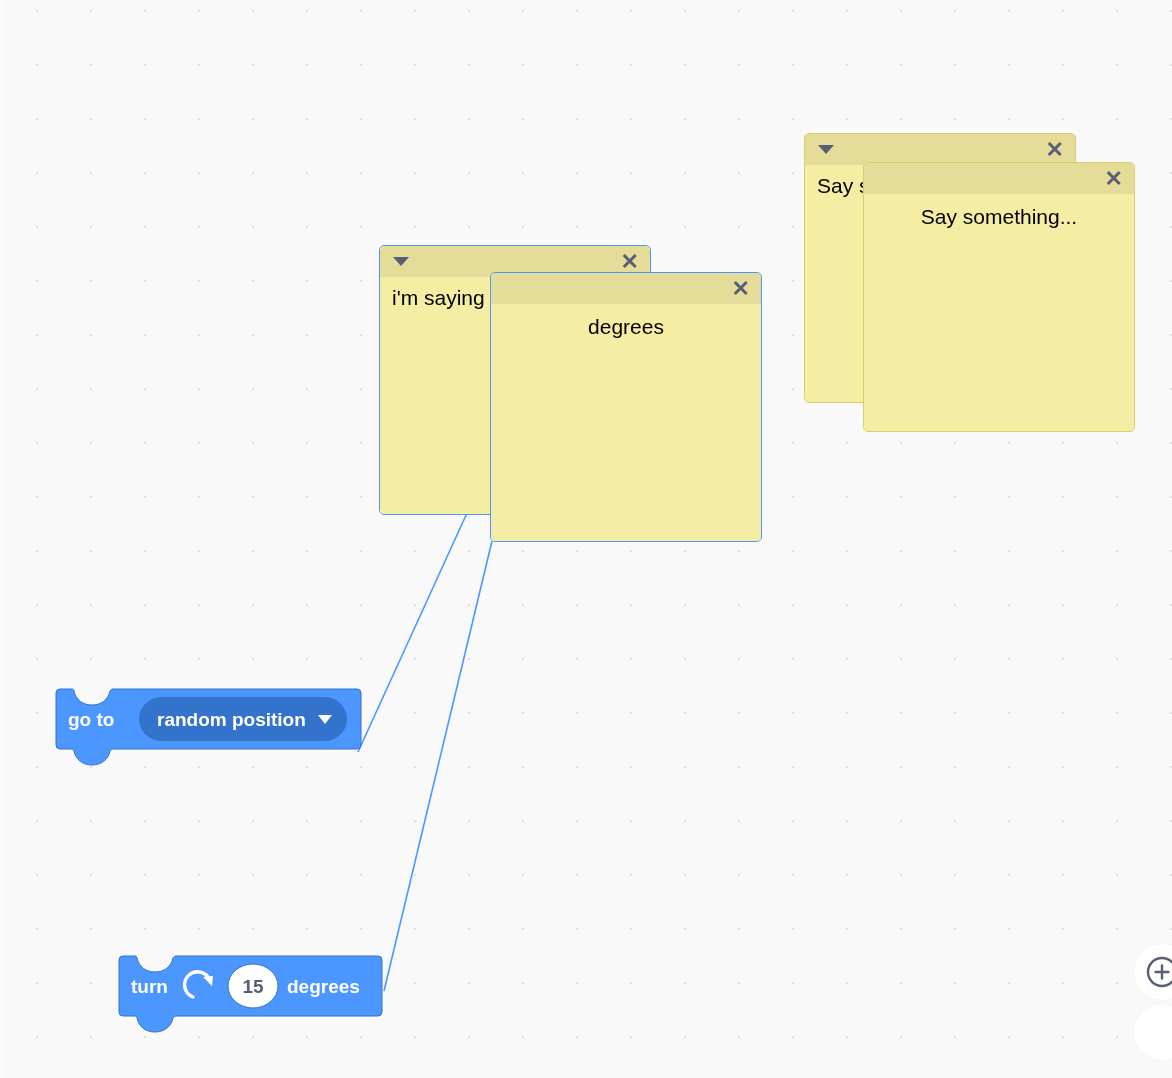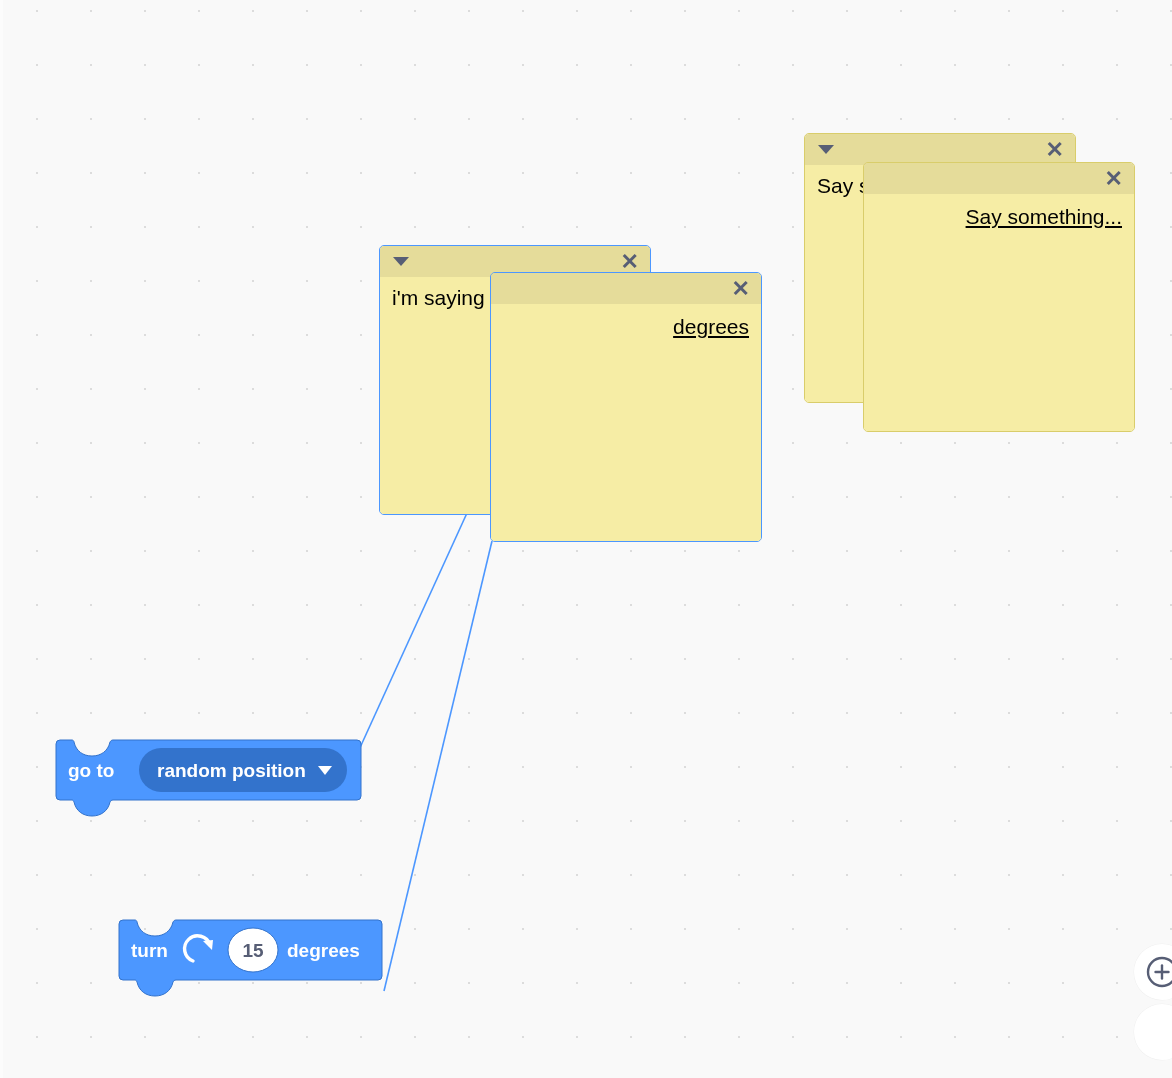--- a/index.html
+++ b/index.html
@@ -80,23 +80,22 @@
   }
   .comment-text {
     font-size: 21px;
     line-height: 1.22;
     color: #000000;
     white-space: pre-wrap;
     word-wrap: break-word;
     font-family: "Liberation Sans", sans-serif;
   }
   .comment-text.centered {
-    text-align: right;
+    text-align: center;
     padding-top: 2px;
-    text-decoration: underline;
   }
 
   
   .caret-icon {
     width: 0; height: 0;
     border-left: 8px solid transparent;
     border-right: 8px solid transparent;
     border-top: 9px solid #575e75;
     cursor: pointer;
   }
@@ -191,36 +190,36 @@
 
   <div class="comment selected" style="z-index: 15; left: 490px; top: 272px; width: 272px; height: 270px; border-color: rgb(76, 151, 255);">
     <div class="comment-header plain" style="background: rgb(229, 220, 154);">
       <span class="close-icon">✕</span>
     </div>
     <div class="comment-body" style="background: rgb(246, 237, 165);">
       <div class="comment-text centered">degrees</div>
     </div>
   </div>
 
-  <div class="block" style="left:56px; top:740px;">
+  <div class="block" style="left:56px; top:689px;">
     <svg width="320" height="84" viewBox="0 0 320 84">
       <path d="M0,4 A4,4 0 0 1 4,0 L16,0 L16,0 C17,0 18,1 18,2
                C20,11 27,16 36,16 C45,16 52,11 54,2 C54.5,1 55.5,0 57,0
                L301,0 A4,4 0 0 1 305,4 L305,56 A4,4 0 0 1 301,60
                L57,60 C55.5,60 54.5,61 54,62 C52,71 45,76 36,76
                C27,76 20,71 18,62 C17.5,61 17,60 16,60 L4,60
                A4,4 0 0 1 0,56 Z" fill="#4c97ff" stroke="#3373cc" stroke-width="1"></path>
       <text class="block-label" x="12" y="37">go to</text>
       <rect x="83" y="8" width="208" height="44" rx="22" ry="22" fill="#3373cc"></rect>
       <text class="block-label" x="101" y="37">random position</text>
       <path d="M262,26 L276,26 L269,35 Z" fill="#ffffff"></path>
     </svg>
   </div>
 
-  <div class="block" style="left:119px; top:920px;">
+  <div class="block" style="left:119px; top:956px;">
     <svg width="280" height="84" viewBox="0 0 280 84">
       <path d="M0,4 A4,4 0 0 1 4,0 L16,0 L16,0 C17,0 18,1 18,2
                C20,11 27,16 36,16 C45,16 52,11 54,2 C54.5,1 55.5,0 57,0
                L259,0 A4,4 0 0 1 263,4 L263,56 A4,4 0 0 1 259,60
                L57,60 C55.5,60 54.5,61 54,62 C52,71 45,76 36,76
                C27,76 20,71 18,62 C17.5,61 17,60 16,60 L4,60
                A4,4 0 0 1 0,56 Z" fill="#4c97ff" stroke="#3373cc" stroke-width="1"></path>
       <text class="block-label" x="12" y="37">turn</text>
 
       <g>

